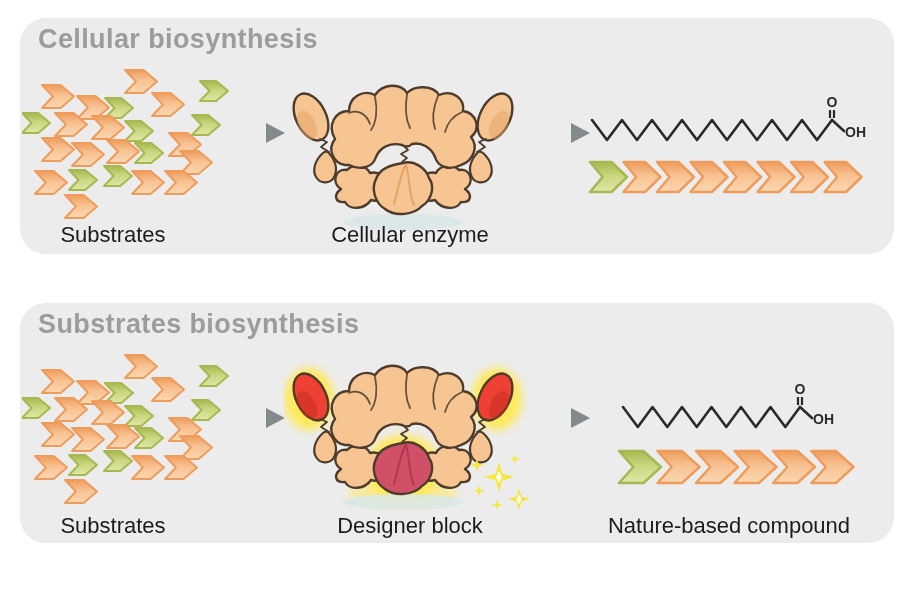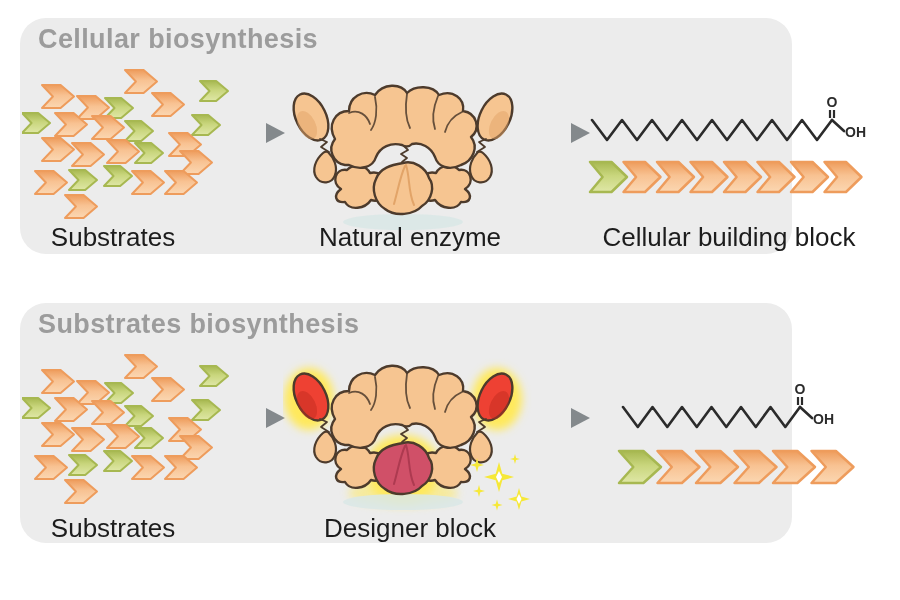--- a/index.html
+++ b/index.html
@@ -1,30 +1,30 @@
 <!DOCTYPE html>
 <html style="--panel-bg: #ececec; --title-text: #9c9c9c; --label-text: #1c1c1c; --arrow-gray: #84898c; --arrow-shaft-light: #c6c9ca; --mol-line: #2b2b2b; --chev-orange-edge: #ee9c5c; --chev-orange-face: #f8c292; --chev-orange-hi: #fbd7b2; --chev-green-edge: #a7b851; --chev-green-face: #c9d67d; --chev-green-hi: #dfe7a6; --enzyme-tan: #f6c591; --enzyme-tan-shade: #e2a468; --enzyme-outline: #4d3b2c; --enzyme-shadow: #d9e8e6; --red-bean: #ee4133; --red-bean-shade: #c22b1f; --core-red: #d05068; --core-red-shade: #ad3a50; --glow-yellow: #ffe95c; --sparkle-yellow: #f6e838;"><head>
 <meta charset="utf-8">
 <style>
   html,body{margin:0;padding:0}
   body{
     width:900px;height:600px;background:#ffffff;position:relative;overflow:hidden;
     font-family:"Liberation Sans",sans-serif;
   }
   .panel{
-    position:absolute;left:20px;width:772px;
+    position:absolute;left:20px;width:874px;
     background:var(--panel-bg,#ececec);border-radius:26px;
   }
   .p0{top:18px;height:236px}
   .p1{top:303px;height:240px}
   .title{
     position:absolute;left:18px;top:6px;margin:0;
     font-size:27px;font-weight:bold;color:var(--title-text,#9c9c9c);letter-spacing:.4px;
   }
-  .lbl{position:absolute;font-size:26px;color:var(--label-text,#1c1c1c);text-align:center;top:204px}
+  .lbl{position:absolute;font-size:22px;color:var(--label-text,#1c1c1c);text-align:center;top:204px}
   .p1 .lbl{top:210px}
   .substrates{left:14px;width:158px}
   .enzyme-lbl{left:278px;width:224px}
   .product{left:556px;width:306px}
   .scatter{position:absolute;left:2px;top:50px}
   .arrow{position:absolute;width:64px;height:26px}
   .a1{left:202px;top:102px}
   .a2{left:507px;top:102px}
   .enzyme{position:absolute;left:263px;top:55px}
   .p1 .enzyme{top:50px}
@@ -141,21 +141,21 @@
   <div class="lbl substrates">Substrates</div>
 
   <svg class="arrow a1" width="64" height="26" viewBox="0 0 64 26">
     <line x1="2" y1="13" x2="46" y2="13" stroke="url(#shaft-grad)" stroke-width="4"></line>
     <polygon points="44,3 63,13 44,23" style="fill:var(--arrow-gray,#84898c)"></polygon>
   </svg>
 
   <svg class="enzyme" width="252" height="168" viewBox="0 0 252 168" style="--bean-fill:var(--enzyme-tan);--bean-shade:var(--enzyme-tan-shade);--core-fill:var(--enzyme-tan);--core-shade:var(--enzyme-tan-shade);--glow-o:0;--sparkle-o:0">
     <use href="#enzyme-core"></use>
   </svg>
-  <div class="lbl enzyme-lbl">Natural enzyme</div>
+  <div class="lbl enzyme-lbl">Cellular enzyme</div>
 
   <svg class="arrow a2" width="64" height="26" viewBox="0 0 64 26">
     <line x1="2" y1="13" x2="46" y2="13" stroke="url(#shaft-grad)" stroke-width="4"></line>
     <polygon points="44,3 63,13 44,23" style="fill:var(--arrow-gray,#84898c)"></polygon>
   </svg>
 
   <svg class="molecule" width="300" height="60" viewBox="0 0 300 60">
       <polyline points="6.0,26 21.0,46 36.0,26 51.0,46 66.0,26 81.0,46 96.0,26 111.0,46 126.0,26 141.0,46 156.0,26 171.0,46 186.0,26 201.0,46 216.0,26 231.0,46 246.0,26" stroke-width="2.6" fill="none" stroke-linejoin="round" stroke-linecap="round" style="stroke:var(--mol-line)"></polyline>
       <line x1="244" y1="24" x2="244" y2="16" stroke-width="2.2" style="stroke:var(--mol-line)"></line>
       <line x1="248" y1="24" x2="248" y2="16" stroke-width="2.2" style="stroke:var(--mol-line)"></line>
@@ -166,21 +166,20 @@
   <svg class="chain" width="290" height="34" viewBox="0 0 290 34">
       <path d="M0,0 L21.5,0 L37,15 L21.5,30 L0,30 L12.6,15 Z" transform="translate(2,2)" stroke-width="2.5" stroke-linejoin="round" style="fill:url(#grad-green);stroke:var(--chev-green-edge)"></path>
       <path d="M0,0 L21.5,0 L37,15 L21.5,30 L0,30 L12.6,15 Z" transform="translate(35.5,2)" stroke-width="2.5" stroke-linejoin="round" style="fill:url(#grad-orange);stroke:var(--chev-orange-edge)"></path>
       <path d="M0,0 L21.5,0 L37,15 L21.5,30 L0,30 L12.6,15 Z" transform="translate(69,2)" stroke-width="2.5" stroke-linejoin="round" style="fill:url(#grad-orange);stroke:var(--chev-orange-edge)"></path>
       <path d="M0,0 L21.5,0 L37,15 L21.5,30 L0,30 L12.6,15 Z" transform="translate(102.5,2)" stroke-width="2.5" stroke-linejoin="round" style="fill:url(#grad-orange);stroke:var(--chev-orange-edge)"></path>
       <path d="M0,0 L21.5,0 L37,15 L21.5,30 L0,30 L12.6,15 Z" transform="translate(136,2)" stroke-width="2.5" stroke-linejoin="round" style="fill:url(#grad-orange);stroke:var(--chev-orange-edge)"></path>
       <path d="M0,0 L21.5,0 L37,15 L21.5,30 L0,30 L12.6,15 Z" transform="translate(169.5,2)" stroke-width="2.5" stroke-linejoin="round" style="fill:url(#grad-orange);stroke:var(--chev-orange-edge)"></path>
       <path d="M0,0 L21.5,0 L37,15 L21.5,30 L0,30 L12.6,15 Z" transform="translate(203,2)" stroke-width="2.5" stroke-linejoin="round" style="fill:url(#grad-orange);stroke:var(--chev-orange-edge)"></path>
       <path d="M0,0 L21.5,0 L37,15 L21.5,30 L0,30 L12.6,15 Z" transform="translate(236.5,2)" stroke-width="2.5" stroke-linejoin="round" style="fill:url(#grad-orange);stroke:var(--chev-orange-edge)"></path>
     </svg>
-  <div class="lbl product">Cellular building block</div>
 </section>
 
 <section class="panel p1">
   <h2 class="title">Substrates biosynthesis</h2>
 
   <svg class="scatter" width="215" height="153" viewBox="0 0 215 153">
       <path d="M0,0 L18.6,0 L32,11.5 L18.6,23 L0,23 L10.9,11.5 Z" transform="translate(103,2)" stroke-width="2" stroke-linejoin="round" style="fill:url(#grad-orange);stroke:var(--chev-orange-edge)"></path>
       <path d="M0,0 L18.6,0 L32,11.5 L18.6,23 L0,23 L10.9,11.5 Z" transform="translate(20,17)" stroke-width="2" stroke-linejoin="round" style="fill:url(#grad-orange);stroke:var(--chev-orange-edge)"></path>
       <path d="M0,0 L16.2,0 L28,10 L16.2,20 L0,20 L9.5,10 Z" transform="translate(178,13)" stroke-width="2" stroke-linejoin="round" style="fill:url(#grad-green);stroke:var(--chev-green-edge)"></path>
       <path d="M0,0 L18.6,0 L32,11.5 L18.6,23 L0,23 L10.9,11.5 Z" transform="translate(55,28)" stroke-width="2" stroke-linejoin="round" style="fill:url(#grad-orange);stroke:var(--chev-orange-edge)"></path>
@@ -230,13 +229,14 @@
       <text x="218" y="43" font-size="14" font-weight="bold" style="fill:var(--mol-line);font-family:&quot;Liberation Sans&quot;,sans-serif">OH</text>
     </svg>
   <svg class="chain" width="262" height="36" viewBox="0 0 262 36">
       <path d="M0,0 L24.4,0 L42,16 L24.4,32 L0,32 L14.3,16 Z" transform="translate(14,2)" stroke-width="2.5" stroke-linejoin="round" style="fill:url(#grad-green);stroke:var(--chev-green-edge)"></path>
       <path d="M0,0 L24.4,0 L42,16 L24.4,32 L0,32 L14.3,16 Z" transform="translate(52.5,2)" stroke-width="2.5" stroke-linejoin="round" style="fill:url(#grad-orange);stroke:var(--chev-orange-edge)"></path>
       <path d="M0,0 L24.4,0 L42,16 L24.4,32 L0,32 L14.3,16 Z" transform="translate(91,2)" stroke-width="2.5" stroke-linejoin="round" style="fill:url(#grad-orange);stroke:var(--chev-orange-edge)"></path>
       <path d="M0,0 L24.4,0 L42,16 L24.4,32 L0,32 L14.3,16 Z" transform="translate(129.5,2)" stroke-width="2.5" stroke-linejoin="round" style="fill:url(#grad-orange);stroke:var(--chev-orange-edge)"></path>
       <path d="M0,0 L24.4,0 L42,16 L24.4,32 L0,32 L14.3,16 Z" transform="translate(168,2)" stroke-width="2.5" stroke-linejoin="round" style="fill:url(#grad-orange);stroke:var(--chev-orange-edge)"></path>
       <path d="M0,0 L24.4,0 L42,16 L24.4,32 L0,32 L14.3,16 Z" transform="translate(206.5,2)" stroke-width="2.5" stroke-linejoin="round" style="fill:url(#grad-orange);stroke:var(--chev-orange-edge)"></path>
     </svg>
+  <div class="lbl product">Nature-based compound</div>
 </section>
 
 </body></html>

